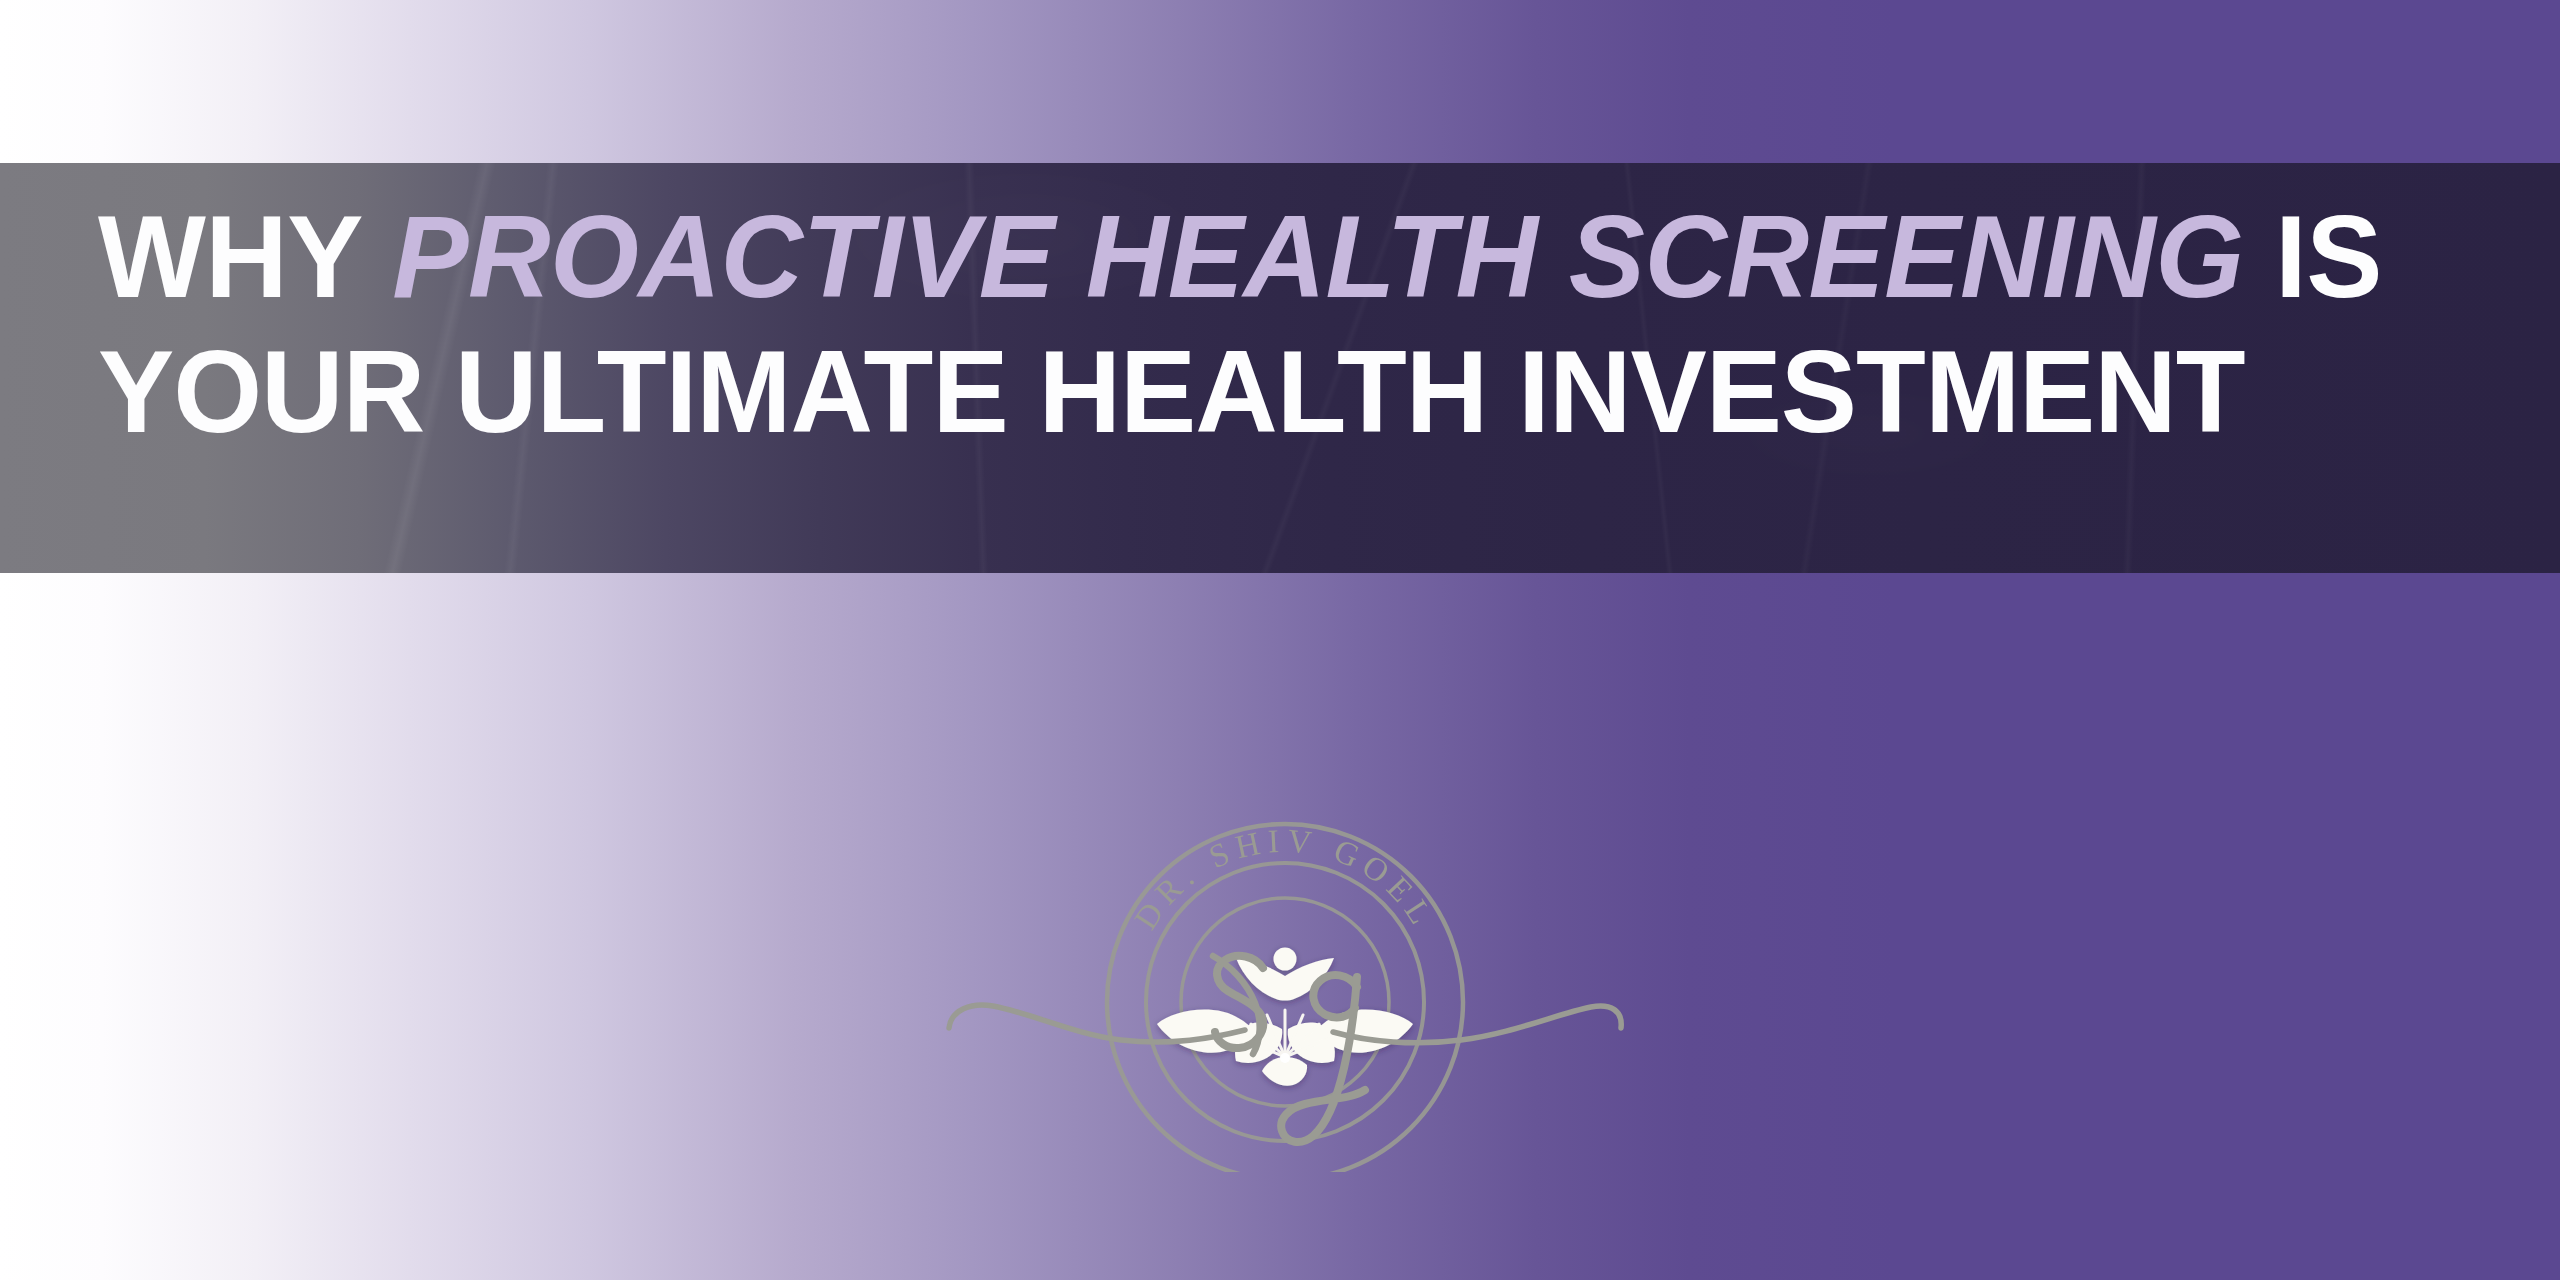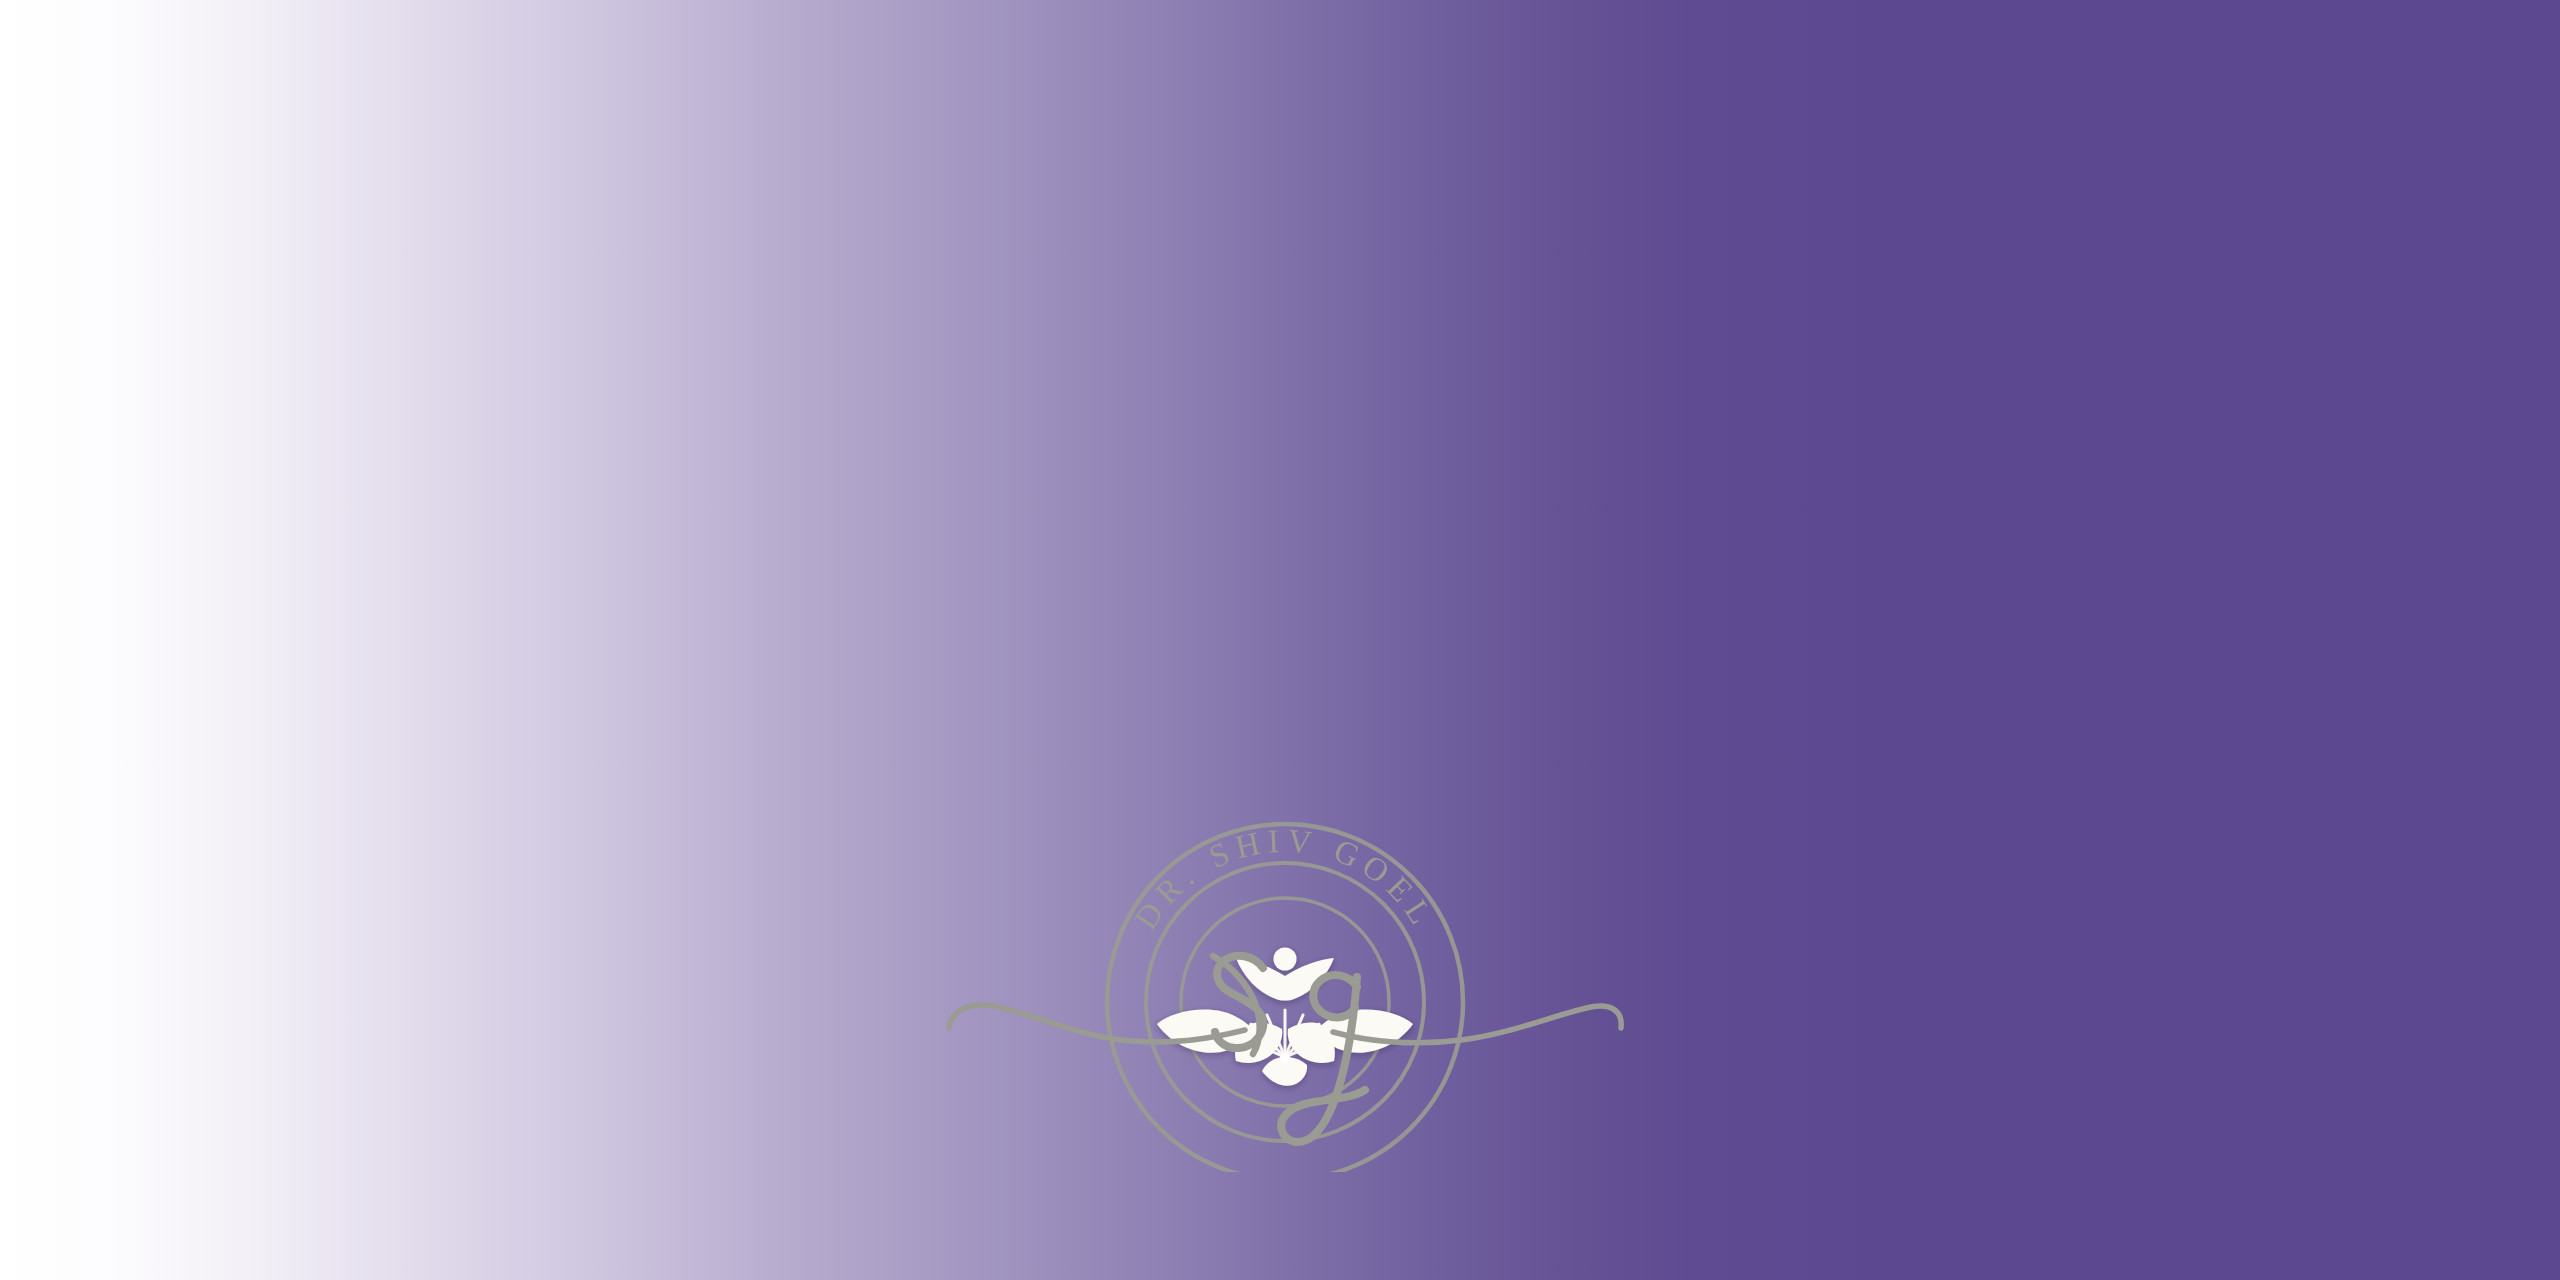--- a/index.html
+++ b/index.html
@@ -111,20 +111,32 @@
   }
   .logo-svg { display: block; width: 680px; height: 420px; }
 </style>
 </head>
 <body>
 
 <div id="canvas">
 
   <div class="bg-gradient"></div>
 
+  <div class="title-band">
+    <div class="band-texture"></div>
+
+    <div class="headline">
+      <span class="line line1">
+        <span class="hl-plain">WHY </span><span class="hl-em">PROACTIVE HEALTH SCREENING</span><span class="hl-plain"> IS</span>
+      </span>
+      <span class="line line2">
+        <span class="hl-plain">YOUR ULTIMATE HEALTH INVESTMENT</span>
+      </span>
+    </div>
+  </div>
 
   <div class="logo-wrap">
     <svg class="logo-svg" viewBox="0 0 680 420" xmlns="http://www.w3.org/2000/svg">
       <defs>
         <path id="arcPath" d="M 190,250 A 150,150 0 0 1 490,250" fill="none"></path>
         <filter id="softShadow" x="-30%" y="-30%" width="160%" height="160%">
           <feDropShadow dx="0" dy="2" stdDeviation="3" flood-color="#2a2140" flood-opacity="0.35"></feDropShadow>
         </filter>
       </defs>
 

